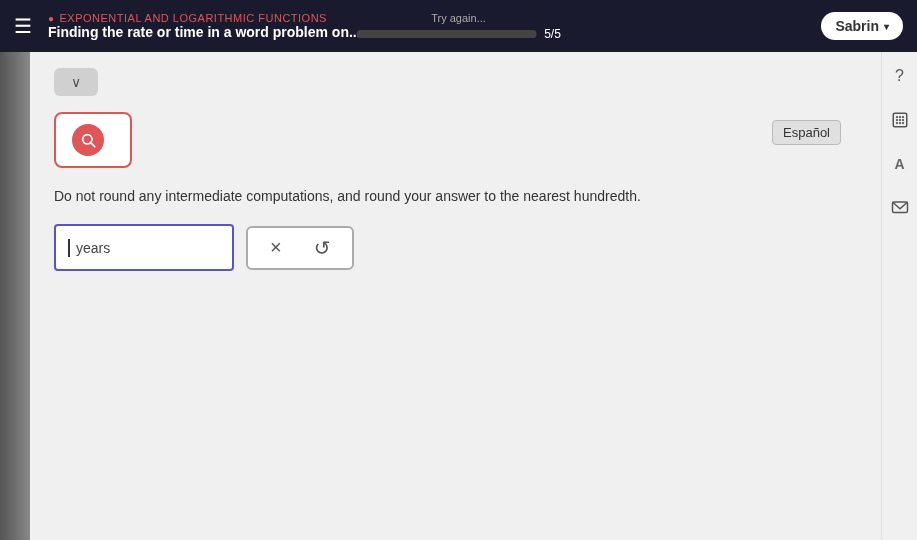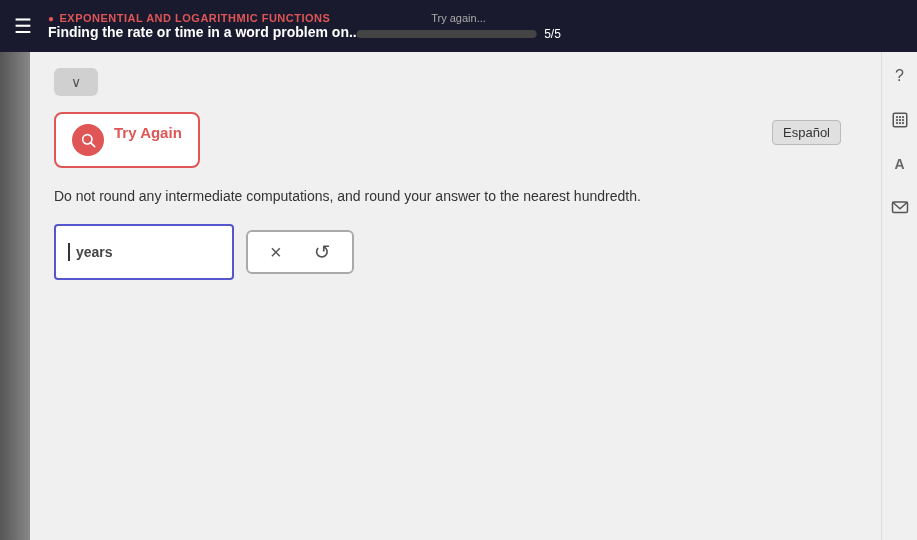--- a/index.html
+++ b/index.html
@@ -27,21 +27,21 @@
       margin-right: 16px;
       cursor: pointer;
     }
     .topbar-topic {
       display: flex;
       flex-direction: column;
     }
     .topbar-subject {
       color: #e05555;
       font-size: 11px;
-      font-weight: bold;
+      font-weight: normal;
       letter-spacing: 0.5px;
       display: flex;
       align-items: center;
       gap: 5px;
     }
     .topbar-subject::before {
       content: '●';
       color: #e05555;
       font-size: 10px;
     }
@@ -200,22 +200,21 @@
     .answer-input-box {
       border: 2px solid #5555cc;
       border-radius: 4px;
       padding: 8px 12px;
       font-size: 15px;
       display: flex;
       align-items: center;
       gap: 6px;
       background: white;
       width: 180px;
-      height: 56px;
-      font-weight: bold;
+      height: 47px;
     }
     .answer-input-box .cursor-bar {
       width: 2px;
       height: 18px;
       background: #333;
       animation: blink 1s infinite;
     }
     @keyframes blink {
       0%, 100% { opacity: 1; }
       50% { opacity: 0; }
@@ -292,20 +291,24 @@
   </div>
   <div class="topbar-center">
     <span class="topbar-try-again">Try again...</span>
     <div class="progress-bar-container">
       <div class="progress-bar">
         <div class="progress-fill" style="width: 0%"></div>
       </div>
       <span class="progress-text">5/5</span>
     </div>
   </div>
+  <div class="topbar-user">
+    <span>Sabrin</span>
+    <span class="chevron">▾</span>
+  </div>
 </div>
 
 <div class="main-area">
 
   <div class="left-shadow"></div>
 
   <div class="content-panel">
 
     
     <button class="espanol-btn">Español</button>
@@ -317,21 +320,20 @@
 
     
     <div class="try-again-box">
       <div class="try-again-icon">
         <svg width="16" height="16" viewBox="0 0 24 24" fill="white" xmlns="http://www.w3.org/2000/svg">
           <circle cx="11" cy="11" r="7" stroke="white" stroke-width="2.5" fill="none"></circle>
           <line x1="16" y1="16" x2="22" y2="22" stroke="white" stroke-width="2.5" stroke-linecap="round"></line>
         </svg>
       </div>
       <div class="try-again-content">
-        <div class="try-again-title">Try Again</div>
       </div>
     </div>
 
     
 
     
     <p class="instruction-text">Do not round any intermediate computations, and round your answer to the nearest hundredth.</p>
 
     
     <div class="answer-row">

